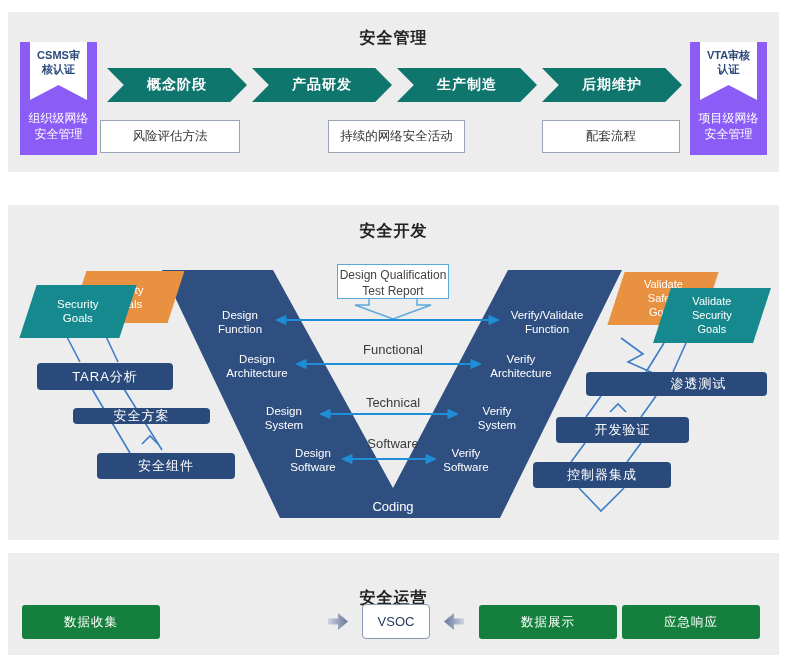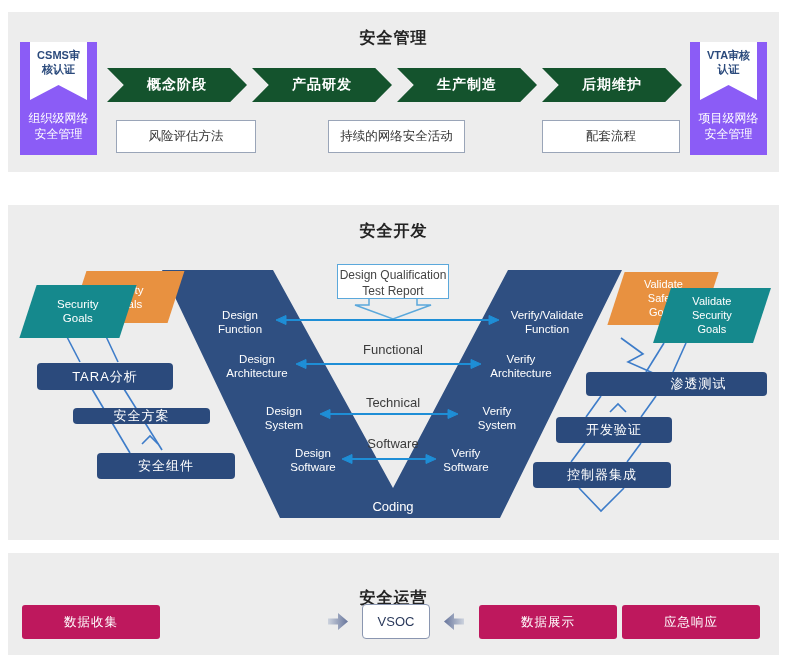--- a/index.html
+++ b/index.html
@@ -8,39 +8,39 @@
   .panel{position:absolute;left:8px;width:771px;background:#EDEDED;}
   .sec-title{position:absolute;left:0;width:100%;text-align:center;font-size:16px;font-weight:700;color:#222;letter-spacing:1px;}
   svg.layer{position:absolute;left:0;top:0;}
   
   .badge{position:absolute;width:77px;height:113px;background:#8b5cf6;}
   .ribbon{position:absolute;left:10px;top:0;width:57px;height:58px;background:#fff;
           clip-path:polygon(0 0,100% 0,100% 100%,50% 74%,0 100%);
           text-align:center;font-size:11px;font-weight:600;color:#2B4A7C;line-height:1.3;padding-top:6px;box-sizing:border-box;}
   .badge-label{position:absolute;left:0;bottom:13px;width:100%;text-align:center;color:#fff;font-size:12px;line-height:1.35;}
   
-  .chev{position:absolute;top:68px;width:140px;height:34px;background:#14532d;color:#fff;
+  .chev{position:absolute;top:68px;width:140px;height:34px;background:#0f766e;color:#fff;
         font-size:14px;font-weight:700;display:flex;align-items:center;justify-content:center;
         clip-path:polygon(0 0,88% 0,100% 50%,88% 100%,0 100%,12% 50%);letter-spacing:1px;}
   .white-box{position:absolute;background:#fff;border:1px solid #9AA5B8;box-sizing:border-box;
              display:flex;align-items:center;justify-content:center;font-size:12.5px;color:#333;}
   
   .band-label{position:absolute;color:#fff;font-size:11.5px;line-height:1.25;text-align:center;}
   .gap-label{position:absolute;width:100px;text-align:center;font-size:13px;color:#3b3b3b;}
   .gap-label.on-band{color:#fff;}
   .callout{position:absolute;left:337px;top:264px;width:112px;height:35px;background:#fff;border:1.5px solid #5BA8DB;
            box-sizing:border-box;text-align:center;font-size:12px;color:#444;line-height:1.35;padding-top:2px;}
   .goal{position:absolute;transform:skewX(-18deg);display:flex;align-items:center;justify-content:center;}
   .goal .inner{transform:skewX(18deg);color:#fff;font-size:11.5px;line-height:1.25;text-align:center;}
   .goal.orange{background:#E89140;}
   .goal.teal{background:#15898D;}
   .step-box{position:absolute;background:#2B4A7C;border-radius:4px;color:#fff;font-size:13px;
             display:flex;align-items:center;justify-content:center;letter-spacing:1px;}
   
-  .op-box{position:absolute;top:605px;height:34px;background:#be185d;border-radius:3px;color:#fff;font-size:12.5px;
+  .op-box{position:absolute;top:605px;height:34px;background:#15803d;border-radius:3px;color:#fff;font-size:12.5px;
           display:flex;align-items:center;justify-content:center;letter-spacing:1px;}
   .vsoc{position:absolute;top:604px;height:35px;background:#fff;border:1.5px solid #8A96B0;border-radius:4px;
         box-sizing:border-box;color:#2B3A5C;font-size:13px;display:flex;align-items:center;justify-content:center;}
   .flow-arrow{position:absolute;top:613px;width:20px;height:17px;}
   .flow-arrow.right{clip-path:polygon(0 32%,50% 32%,50% 0,100% 50%,50% 100%,50% 68%,0 68%);
                     background:linear-gradient(90deg,#CDD3DE,#66749B);}
   .flow-arrow.left{clip-path:polygon(100% 32%,50% 32%,50% 0,0 50%,50% 100%,50% 68%,100% 68%);
                    background:linear-gradient(90deg,#66749B,#CDD3DE);}
   .l{display:block;}
 </style>
@@ -123,21 +123,21 @@
       <span class="l">项目级网络</span>
       <span class="l">安全管理</span>
     </div>
   </div>
 
   <div class="chev" style="left:107px;">概念阶段</div>
   <div class="chev" style="left:252px;">产品研发</div>
   <div class="chev" style="left:397px;">生产制造</div>
   <div class="chev" style="left:542px;">后期维护</div>
 
-  <div class="white-box" style="left:116px;top:120px;width:140px;height:33px;">风险评估方法</div>
+  <div class="white-box" style="left:100px;top:120px;width:140px;height:33px;">风险评估方法</div>
   <div class="white-box" style="left:328px;top:120px;width:137px;height:33px;">持续的网络安全活动</div>
   <div class="white-box" style="left:542px;top:120px;width:138px;height:33px;">配套流程</div>
 
   <div class="sec-title" style="top:221px;">安全开发</div>
 
   <div class="callout">
     <span class="l">Design Qualification</span>
     <span class="l">Test Report</span>
   </div>
 
@@ -205,21 +205,21 @@
   <div class="gap-label" style="left:343px;top:342px;">Functional</div>
   <div class="gap-label" style="left:343px;top:395px;">Technical</div>
   <div class="gap-label" style="left:343px;top:436px;">Software</div>
   <div class="gap-label on-band" style="left:343px;top:499px;">Coding</div>
 
   <div class="step-box" style="left:37px;top:363px;width:136px;height:27px;">TARA分析</div>
   <div class="step-box" style="left:73px;top:408px;width:137px;height:16px;">安全方案</div>
   <div class="step-box" style="left:97px;top:453px;width:138px;height:26px;">安全组件</div>
 
   <div class="step-box" style="left:586px;top:372px;width:137px;height:24px;padding-left:44px;">渗透测试</div>
-  <div class="step-box" style="left:556px;top:417px;width:116px;height:26px;">开发验证</div>
+  <div class="step-box" style="left:556px;top:417px;width:133px;height:26px;">开发验证</div>
   <div class="step-box" style="left:533px;top:462px;width:138px;height:26px;">控制器集成</div>
 
   <div class="sec-title" style="top:568px;margin-top:20px;">安全运营</div>
 
   <div class="op-box" style="left:22px;width:138px;">数据收集</div>
   <div class="flow-arrow right" style="left:328px;"></div>
   <div class="vsoc" style="left:362px;width:68px;">VSOC</div>
   <div class="flow-arrow left" style="left:444px;"></div>
   <div class="op-box" style="left:479px;width:138px;">数据展示</div>
   <div class="op-box" style="left:622px;width:138px;">应急响应</div>

